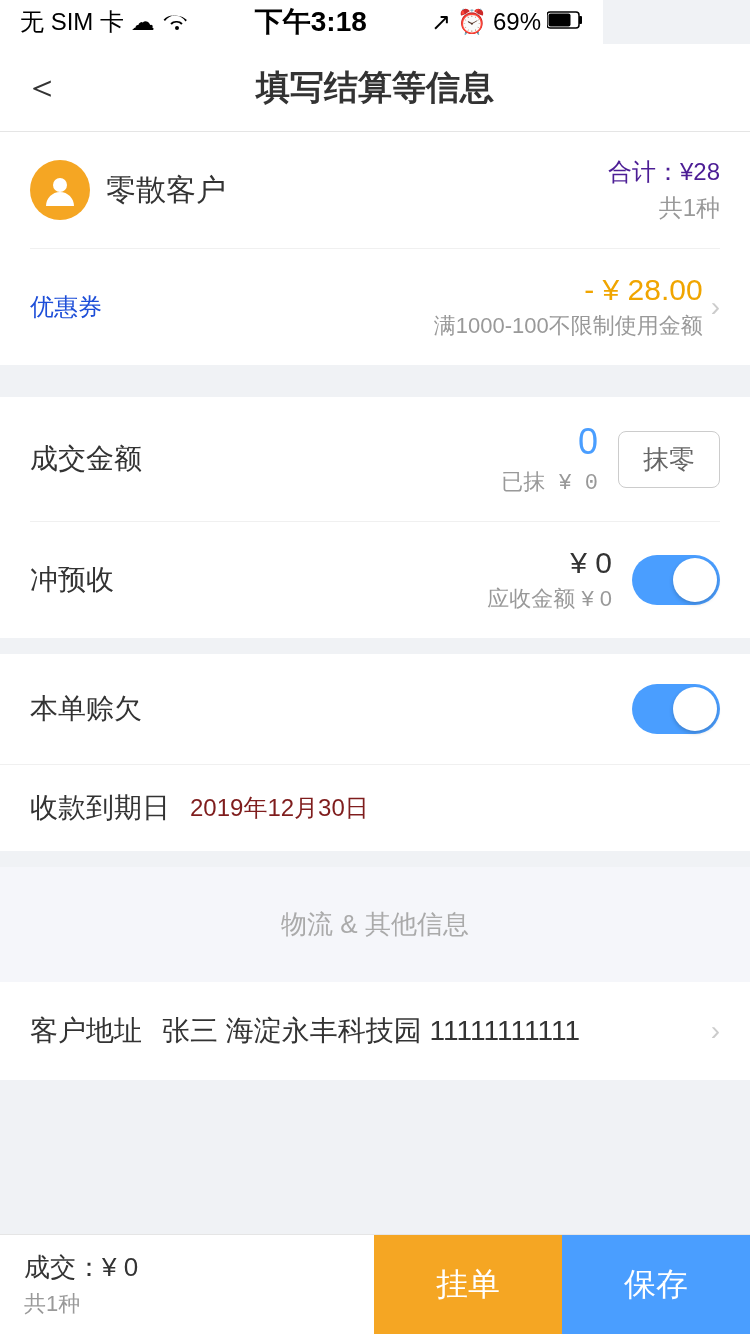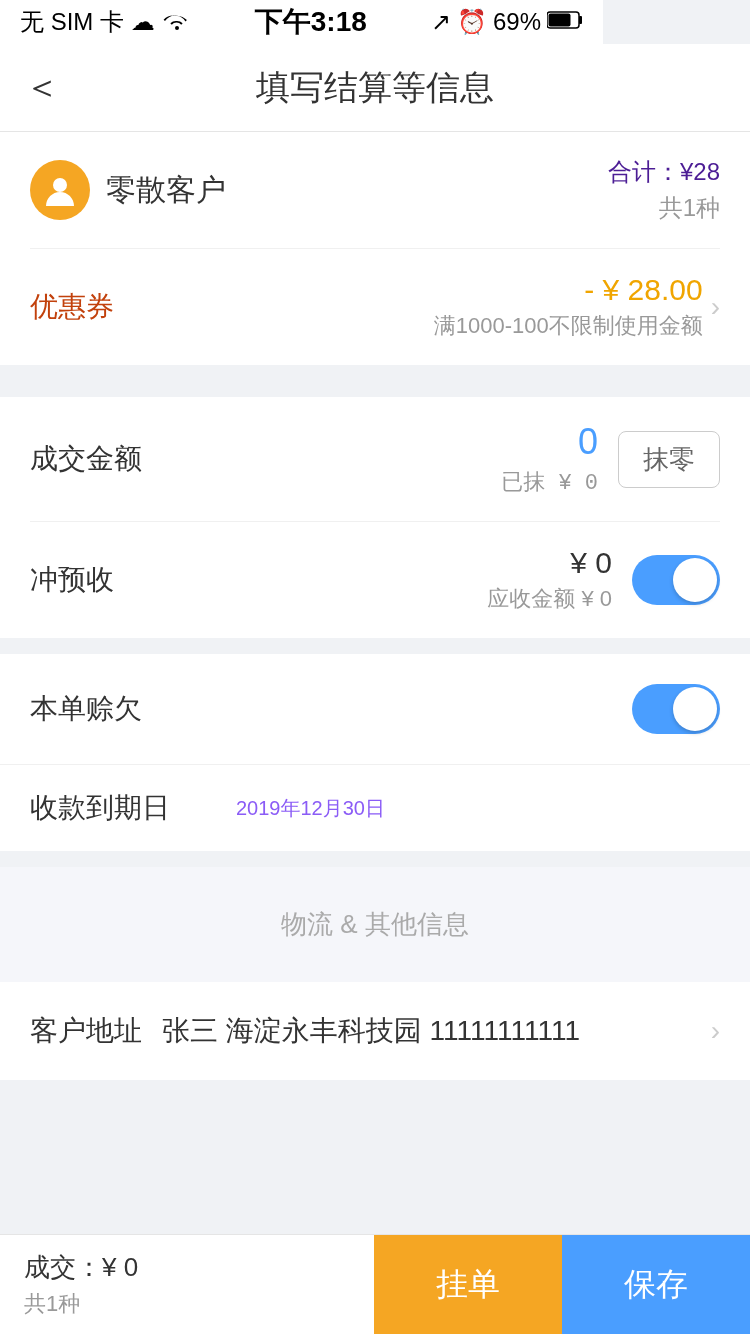--- a/index.html
+++ b/index.html
@@ -43,21 +43,21 @@
     }
     .nav-back {
       position: absolute;
       left: 24px;
       font-size: 36px;
       color: #333;
       cursor: pointer;
     }
     .nav-title {
       font-size: 34px;
-      font-weight: 400;
+      font-weight: 700;
       color: #333;
     }
 
     
     .content {
       padding-bottom: 110px;
     }
 
     
     .section {
@@ -112,22 +112,22 @@
     }
 
     
     .coupon-row {
       display: flex;
       align-items: center;
       justify-content: space-between;
       padding: 24px 30px;
     }
     .coupon-label {
-      font-size: 28px;
-      color: #c2410c;
+      font-size: 24px;
+      color: #1d4ed8;
     }
     .coupon-right {
       display: flex;
       align-items: center;
       gap: 8px;
     }
     .coupon-info {
       text-align: right;
     }
     .coupon-amount {
@@ -247,23 +247,22 @@
       padding: 24px 30px;
       border-top: 1px solid #f0f0f0;
     }
     .due-label {
       font-size: 28px;
       color: #333;
       margin-right: 20px;
       font-family: Liberation Serif, serif;
     }
     .due-date {
-      font-size: 20px;
-      color: #8b5cf6;
-      margin-left: 46px;
+      font-size: 24px;
+      color: #7f1d1d;
     }
 
     
     .logistics-header {
       background: #f5f6fa;
       padding: 20px 30px;
       text-align: center;
       color: #aaa;
       font-size: 26px;
       display: flex;

